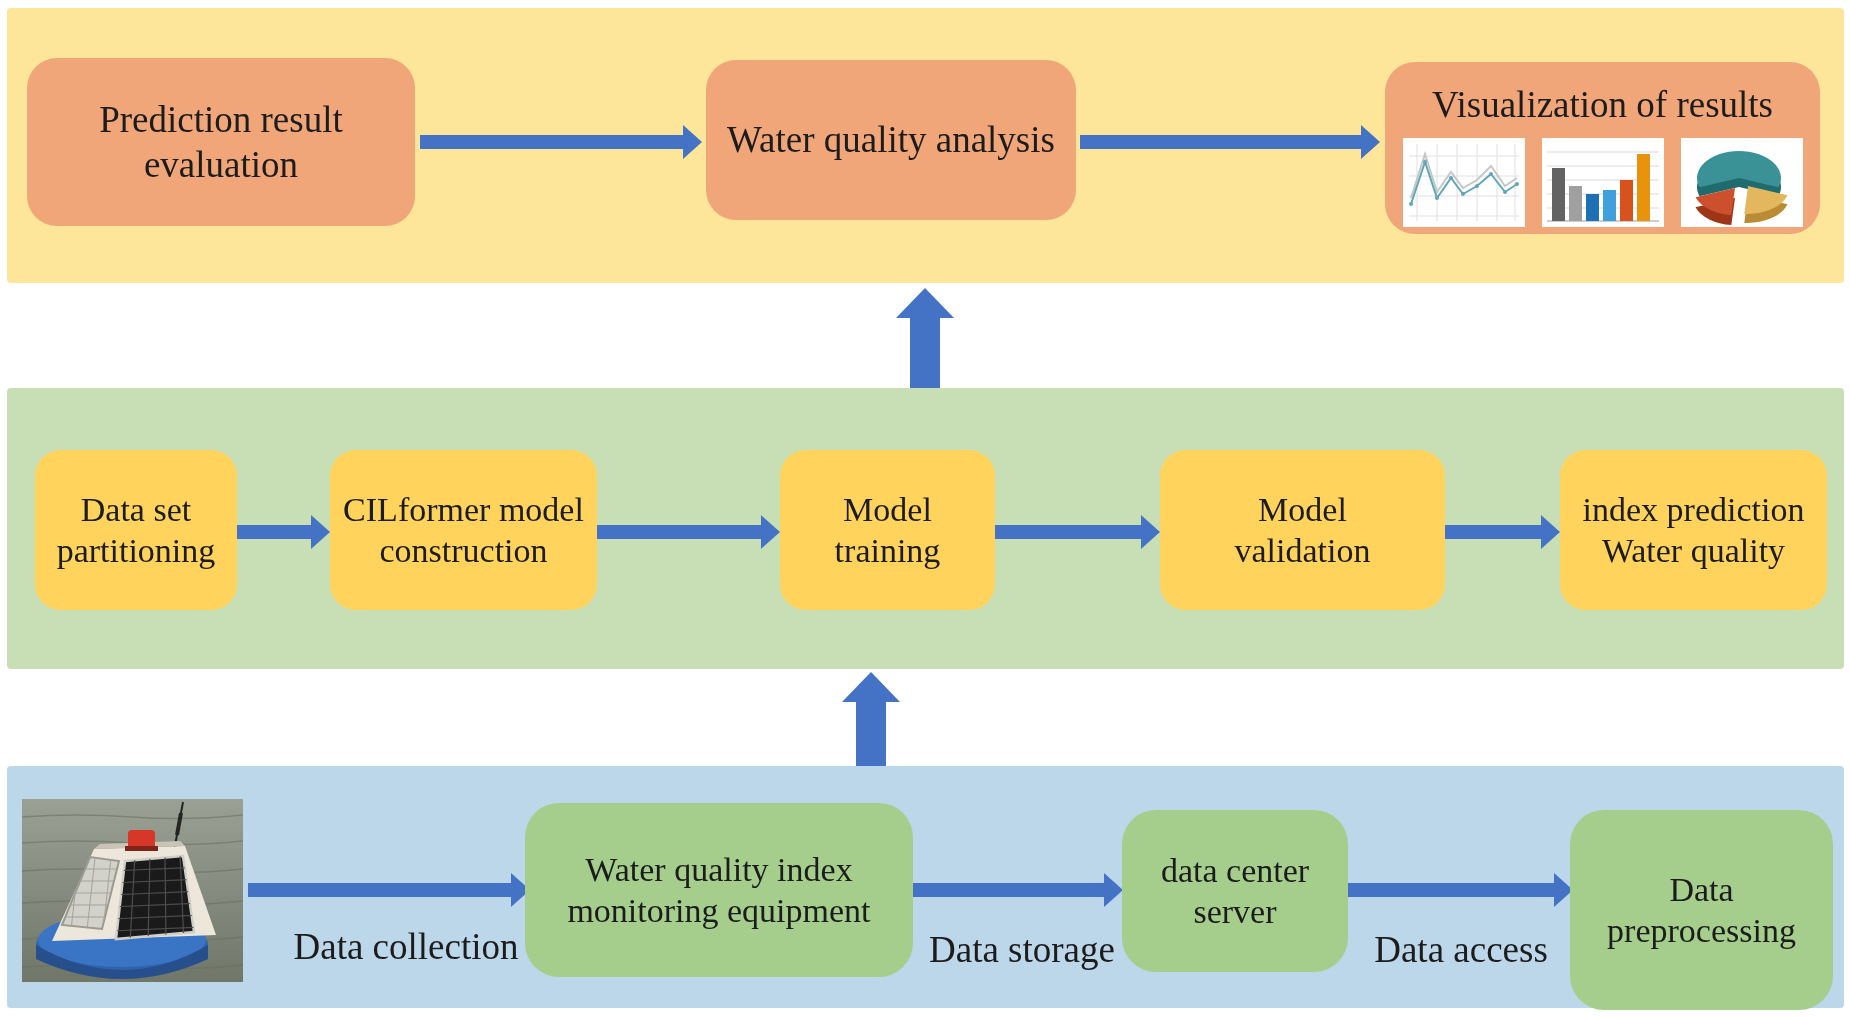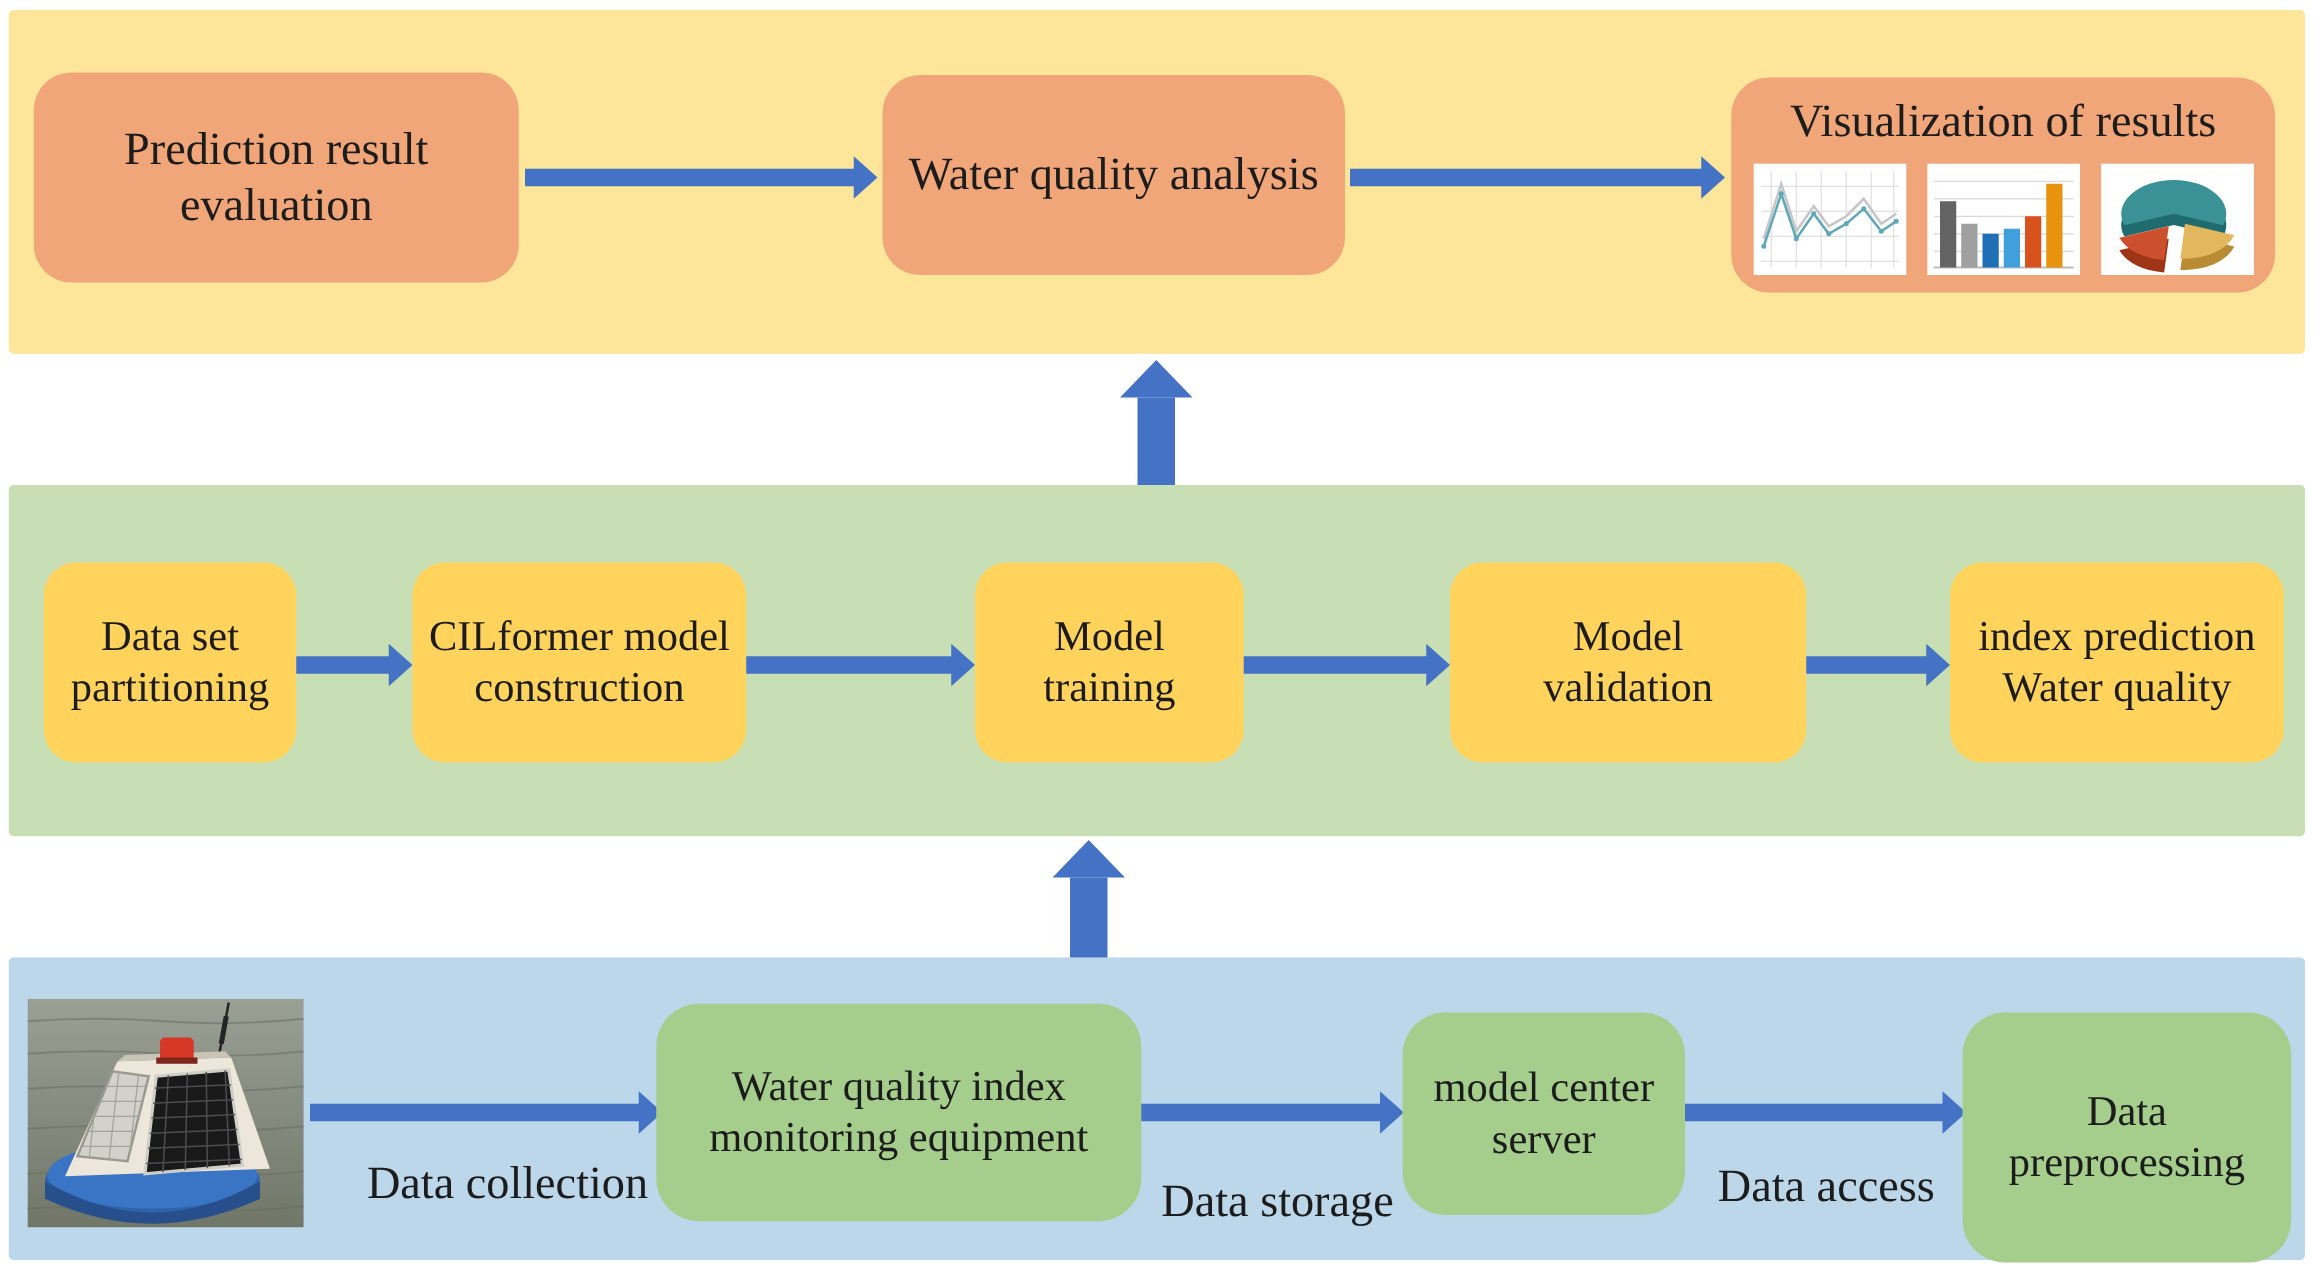--- a/index.html
+++ b/index.html
@@ -36,21 +36,21 @@
   
   .uarrow{position:absolute; width:58px; display:flex; flex-direction:column; align-items:center;}
   .uarrow .head{width:0; height:0;
     border-left:29px solid transparent; border-right:29px solid transparent;
     border-bottom:30px solid var(--arrow);}
   .uarrow .stem{width:30px; background:var(--arrow); flex:1;}
 
   .flowlabel{position:absolute; font-size:37px; text-align:center; white-space:nowrap;}
 
   
-  .vizbox{justify-content:flex-start; padding-top:6px;}
+  .vizbox{justify-content:center; padding-top:6px;}
   .vizbox .title{font-size:37px; line-height:1.6;}
   .thumbs{display:flex; gap:17px; margin-top:4px;}
   .thumb{width:122px; height:89px; background:#fff; display:block;}
 
   .photo{position:absolute; display:block;}
 </style>
 </head>
 <body>
 
 <div id="stage">
@@ -275,24 +275,24 @@
 
   <div class="node green" style="left:525px; top:803px; width:388px; height:174px;">
     <span class="l">Water quality index</span>
     <span class="l">monitoring equipment</span>
   </div>
 
   <div class="harrow" style="left:913px; top:873px; width:210px;">
     <div class="bar"></div>
       <div class="head"></div>
   </div>
-  <div class="flowlabel" style="left:872px; top:928px; width:300px;margin-top:12px;">Data storage</div>
+  <div class="flowlabel" style="left:872px; top:928px; width:300px;">Data storage</div>
 
   <div class="node green" style="left:1122px; top:810px; width:226px; height:162px;">
-    <span class="l">model center</span>
+    <span class="l">data center</span>
     <span class="l">server</span>
   </div>
 
   <div class="harrow" style="left:1348px; top:873px; width:225px;">
     <div class="bar"></div>
       <div class="head"></div>
   </div>
   <div class="flowlabel" style="left:1311px; top:928px; width:300px;">Data access</div>
 
   <div class="node green" style="left:1570px; top:810px; width:263px; height:200px;">

